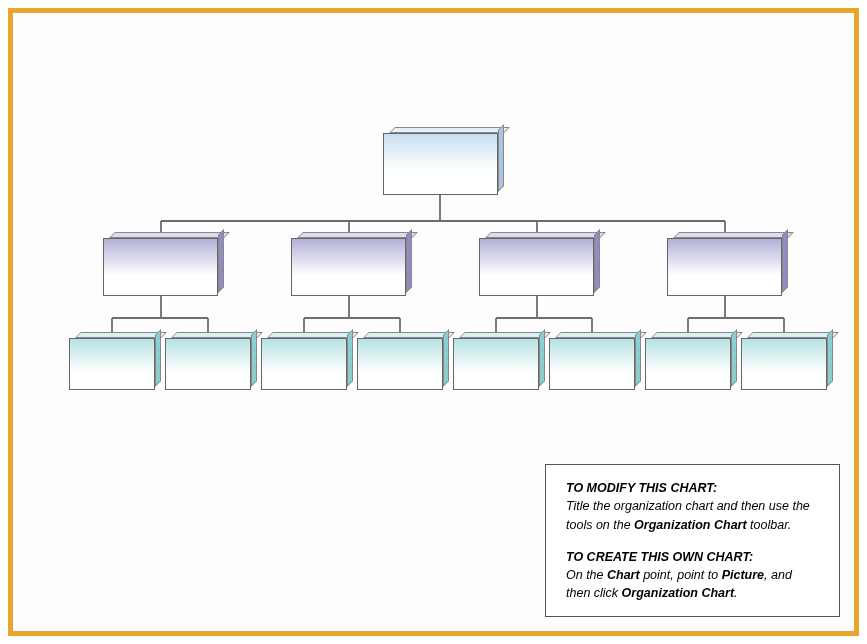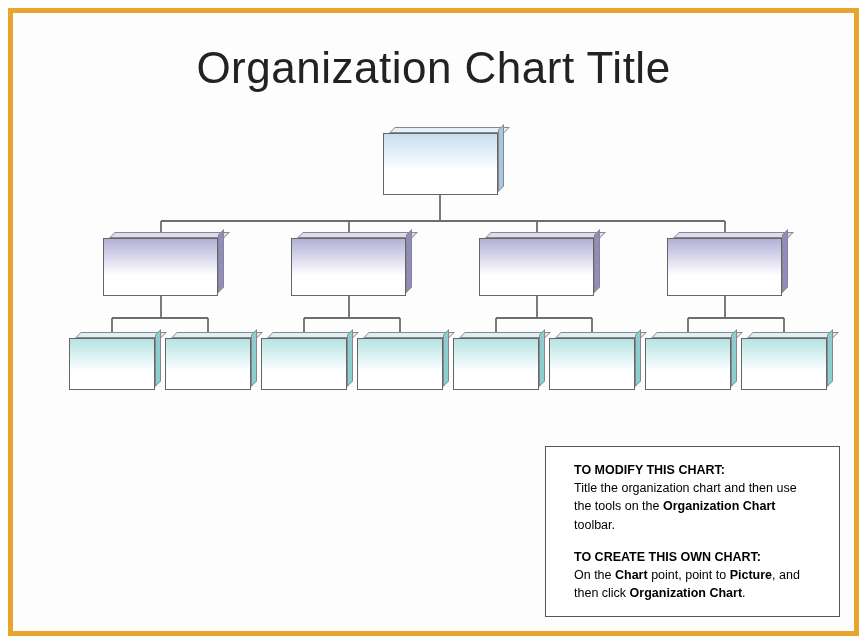--- a/index.html
+++ b/index.html
@@ -70,31 +70,30 @@
 .info {
   position: absolute;
   right: 14px; bottom: 14px;
   width: 295px;
   border: 1px solid #555;
   background: #fff;
   padding: 10px 12px;
   font-size: 12.5px;
   line-height: 1.45;
 }
-.info p { margin: 4px 16px; }
+.info p { margin: 4px 8px; font-style: italic; }
 .info strong { font-weight: bold; }
 
 svg.lines { position: absolute; top: 0; left: 0; }
 </style>
 </head>
 <body>
 
 <div class="frame">
 
-  <div class="title">Organization Chart Title</div>
 
   <svg class="lines" width="851" height="628">
     <g stroke="#6d6d6d" stroke-width="1.8" fill="none">
 
       <line x1="427" y1="182" x2="427" y2="208"></line>
 
       <line x1="148" y1="208" x2="712" y2="208"></line>
 
       <line x1="148" y1="208" x2="148" y2="225"></line>
       <line x1="336" y1="208" x2="336" y2="225"></line>

